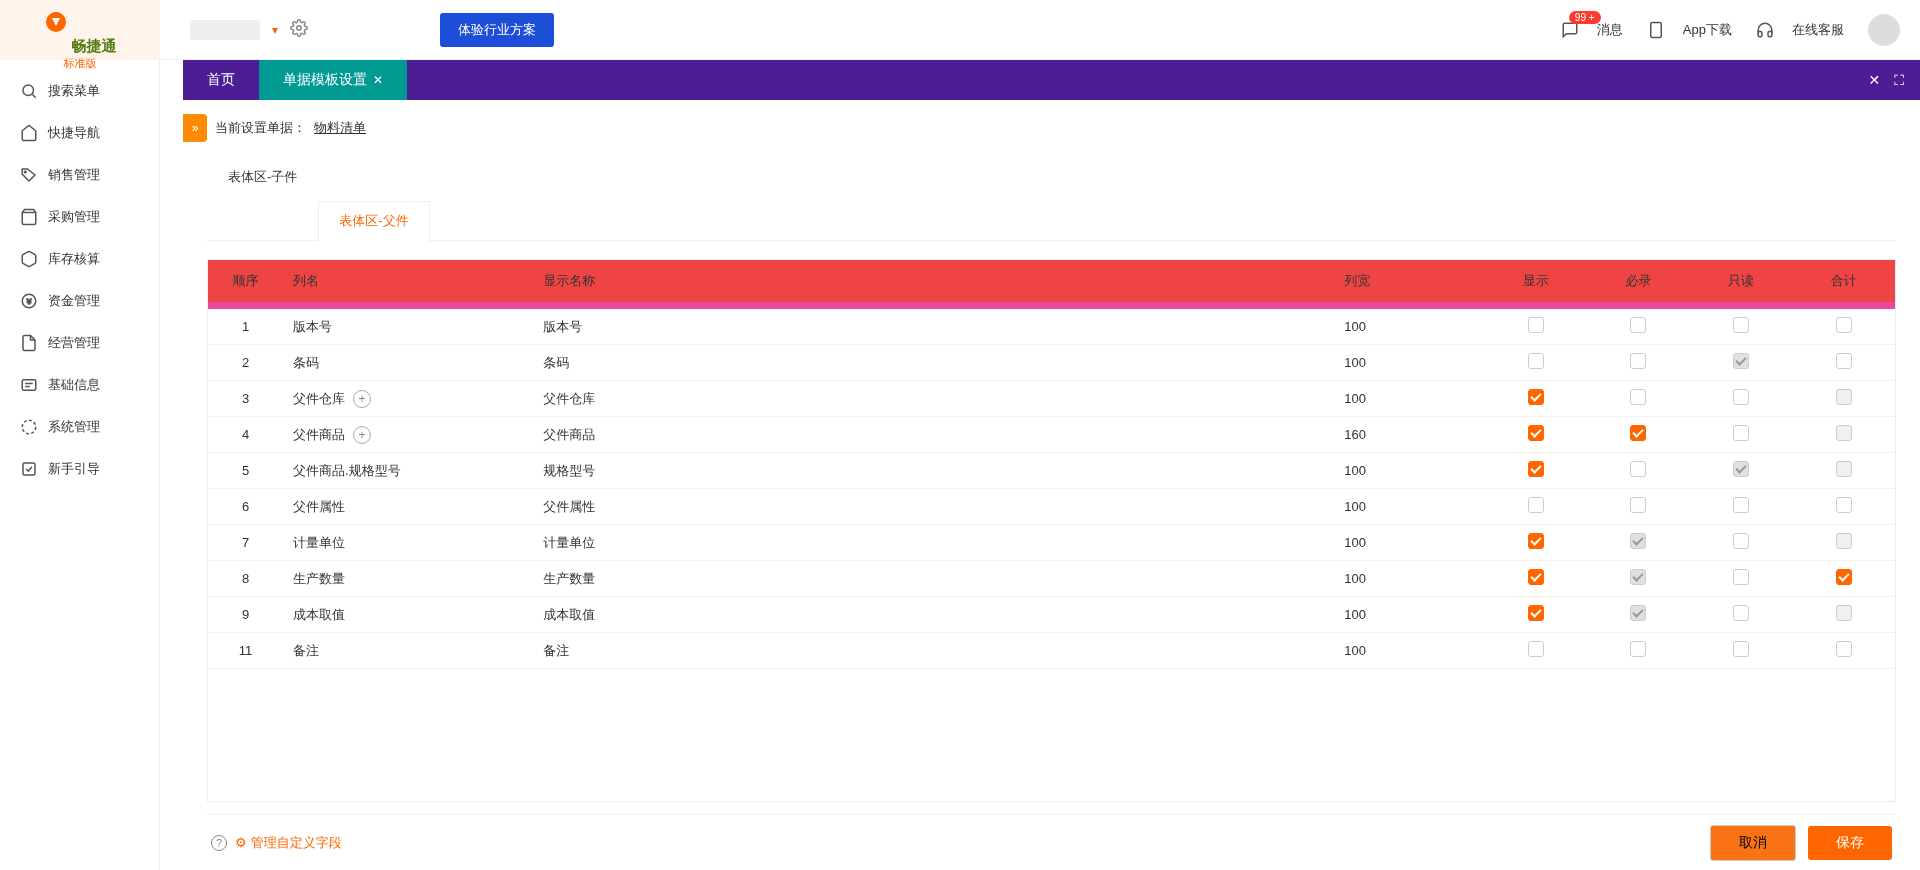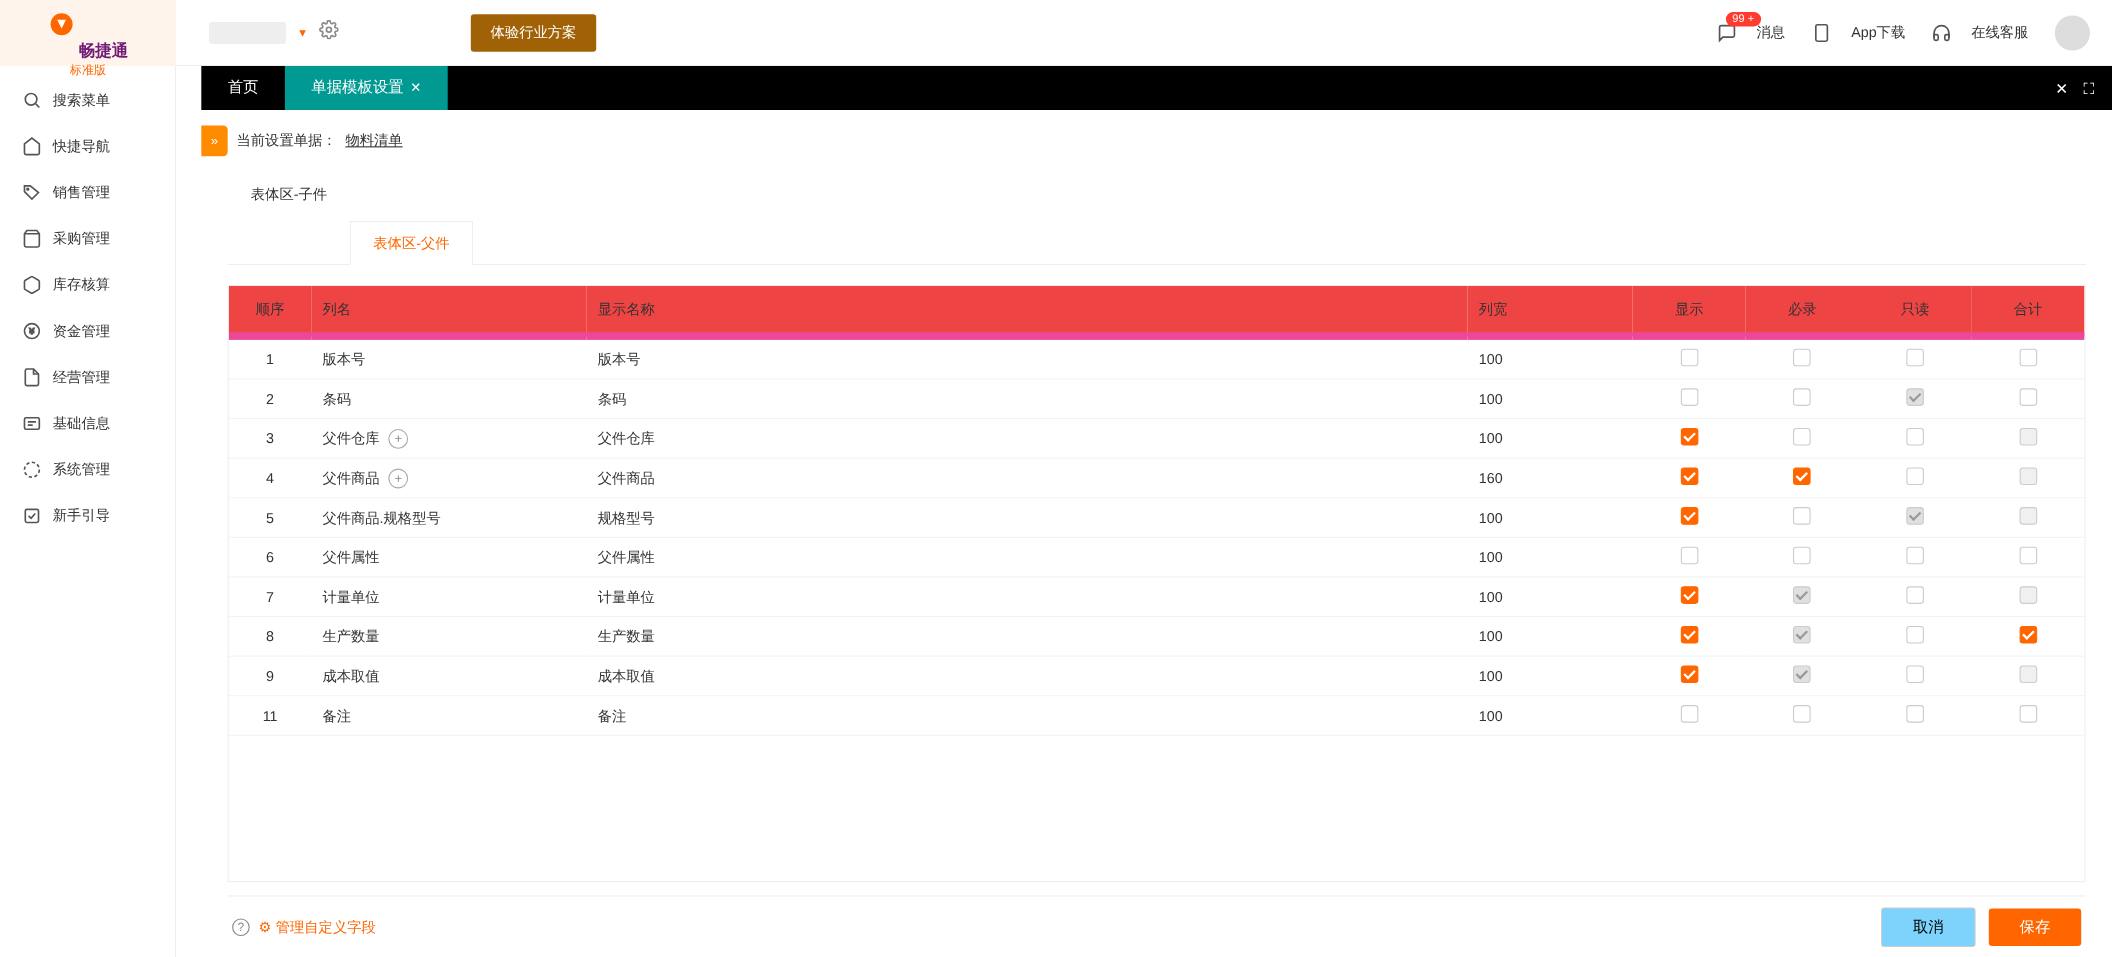--- a/index.html
+++ b/index.html
@@ -5,47 +5,47 @@
 * { box-sizing: border-box; margin: 0; padding: 0; }
 body { font-family: "Microsoft YaHei", Arial, sans-serif; font-size: 13px; color: #333; background: #fff; overflow: hidden; }
 
 .app { display: flex; flex-direction: column; width: 1920px; height: 870px; transform-origin: 0 0; }
 
 
 .top-header { height: 60px; display: flex; align-items: center; padding: 0 20px 0 0; border-bottom: 1px solid #eee; }
 .logo-area { width: 160px; height: 60px; display: flex; flex-direction: column; align-items: center; justify-content: center; background: #fff4ec; }
 .logo-row { display: flex; align-items: center; gap: 4px; }
 .logo-icon { width: 24px; height: 24px; }
-.logo-text { color: #701a75; font-weight: bold; font-size: 15px; margin-top: 48px; }
+.logo-text { color: #4d7c0f; font-weight: bold; font-size: 15px; margin-top: 48px; }
 .logo-sub { color: #ff6600; font-size: 11px; }
 .breadcrumb-area { flex: 0 0 260px; display: flex; align-items: center; padding-left: 30px; gap: 12px; }
 .bc-block { width: 70px; height: 20px; background: #eee; border-radius: 3px; }
 .chevron-icon { color: #ff6600; font-size: 12px; }
 .gear-icon { color: #888; font-size: 16px; cursor: pointer; }
-.orange-btn { background: #a16207; color: #fff; border: none; padding: 8px 18px; border-radius: 3px; font-size: 13px; cursor: pointer; margin-left: 8px; }
+.orange-btn { background: #1d4ed8; color: #fff; border: none; padding: 8px 18px; border-radius: 3px; font-size: 13px; cursor: pointer; margin-left: 20px; }
 .header-spacer { flex: 1; }
 .header-right { display: flex; align-items: center; gap: 24px; }
 .hr-item { display: flex; align-items: center; gap: 18px; cursor: pointer; color: #333; position: relative; }
 .badge { position: absolute; top: -10px; left: 8px; background: #ff3b30; color: #fff; font-size: 10px; padding: 1px 6px; border-radius: 8px; }
 .avatar { width: 32px; height: 32px; border-radius: 50%; background: #ddd; }
 .hr-icon { width: 18px; height: 18px; color: #555; }
 
 
 .main { flex: 1; display: flex; min-height: 0; gap: 23px; }
 
 
 .sidebar { width: 160px; border-right: 1px solid #eee; padding-top: 10px; }
 .sidebar-item { display: flex; align-items: center; gap: 10px; padding: 12px 20px; cursor: pointer; color: #333; }
 .side-icon { width: 18px; height: 18px; color: #555; flex-shrink: 0; }
 
 
 .content { flex: 1; display: flex; flex-direction: column; min-height: 0; }
 
 
-.tab-bar { height: 40px; background: #000000; display: flex; align-items: stretch; color: #fff; position: relative; }
+.tab-bar { height: 40px; background: #4c1d95; display: flex; align-items: stretch; color: #fff; position: relative; }
 .tab { padding: 0 24px; display: flex; align-items: center; gap: 6px; cursor: pointer; font-size: 14px; }
 .tab.active { background: #009a93; }
 .tab-close { font-size: 12px; cursor: pointer; }
 .tab-bar-right { margin-left: auto; display: flex; align-items: center; gap: 14px; padding-right: 16px; }
 .tab-action-icon { cursor: pointer; color: #fff; font-size: 14px; }
 
 
 .panel { flex: 1; padding: 0; display: flex; flex-direction: column; background: #fff; min-height: 0; }
 .panel-header { display: flex; align-items: center; padding: 14px 0 14px 0; gap: 8px; font-size: 13px; }
 .collapse-handle { width: 24px; height: 28px; background: #ff8c00; border-radius: 0 4px 4px 0; display: flex; align-items: center; justify-content: center; color: #fff; cursor: pointer; font-size: 12px; }
@@ -76,21 +76,21 @@
 .cb.disabled.checked { background: #e0e0e0; border-color: #ccc; }
 .cb.disabled.checked::after { border-color: #999; }
 
 
 .footer { height: 56px; border-top: 1px solid #eee; margin: 12px 24px 0 24px; display: flex; align-items: center; padding: 0 4px; }
 .footer-left { display: flex; align-items: center; gap: 8px; color: #888; font-size: 13px; }
 .q-icon { width: 16px; height: 16px; border: 1px solid #888; border-radius: 50%; display: inline-flex; align-items: center; justify-content: center; font-size: 11px; }
 .manage-link { color: #ff6600; cursor: pointer; display: flex; align-items: center; gap: 4px; }
 .gear-small { font-size: 13px; }
 .footer-spacer { flex: 1; }
-.btn-cancel { padding: 8px 28px; border: 1px solid #ccc; background: #7dd3fc; border-radius: 3px; cursor: pointer; font-size: 14px; margin-right: 12px; }
+.btn-cancel { padding: 8px 28px; border: 1px solid #ccc; background: #f97316; border-radius: 3px; cursor: pointer; font-size: 14px; margin-right: 12px; }
 .btn-save { padding: 8px 28px; border: none; background: #ff6600; color: #fff; border-radius: 3px; cursor: pointer; font-size: 14px; }
 </style>
 </head>
 <body>
 
 <div class="app">
 
   <div class="top-header">
     <div class="logo-area">
       <div class="logo-row">

